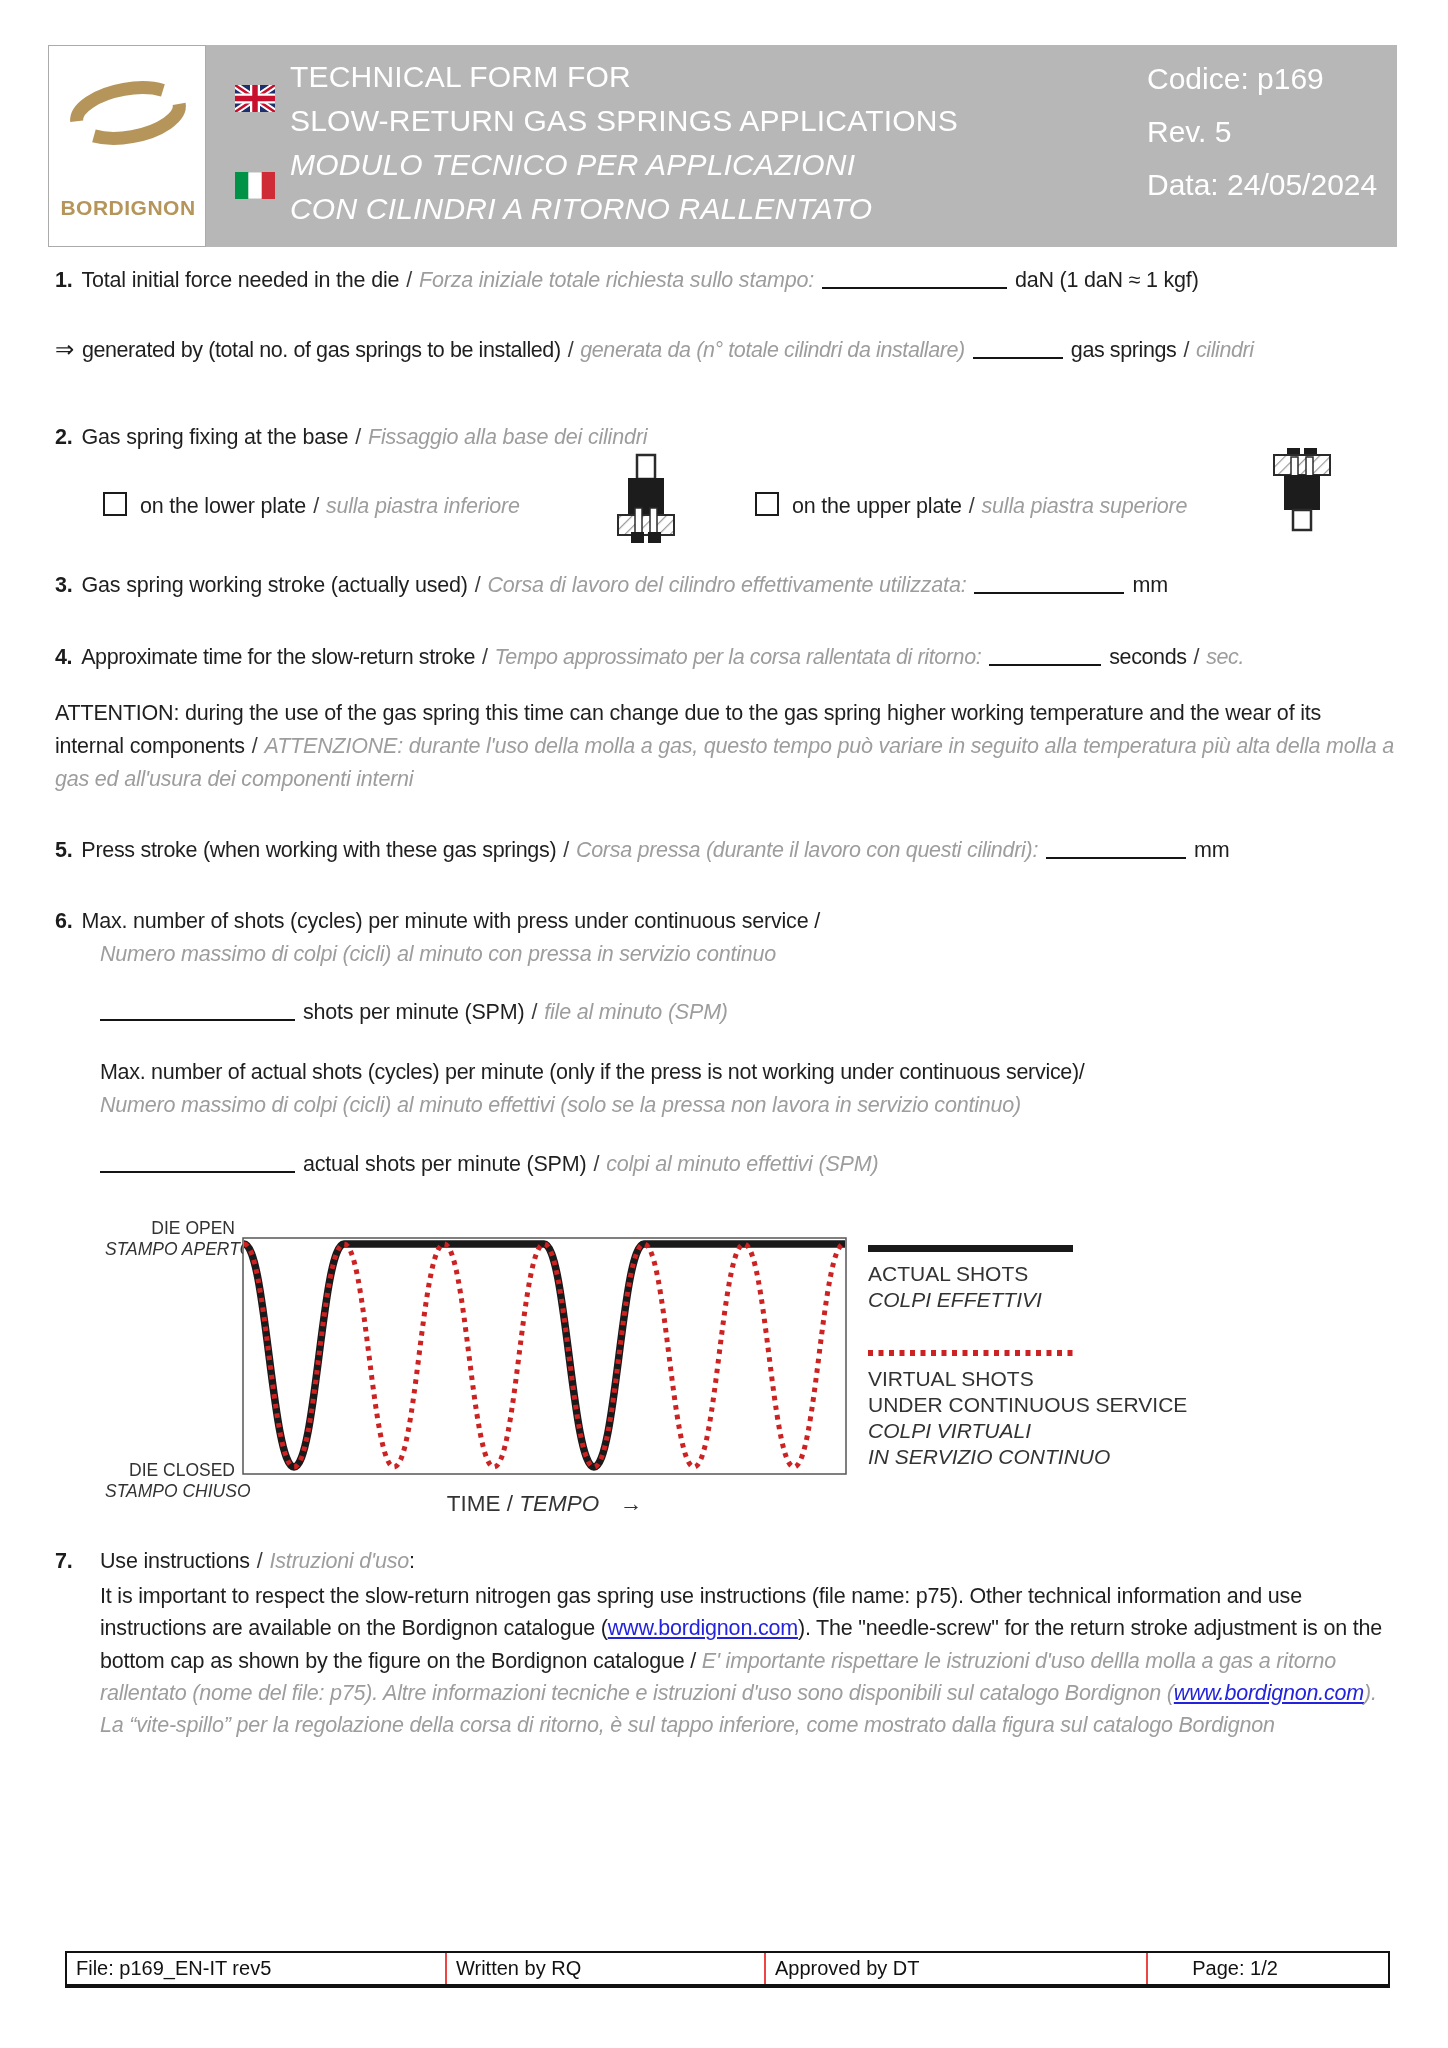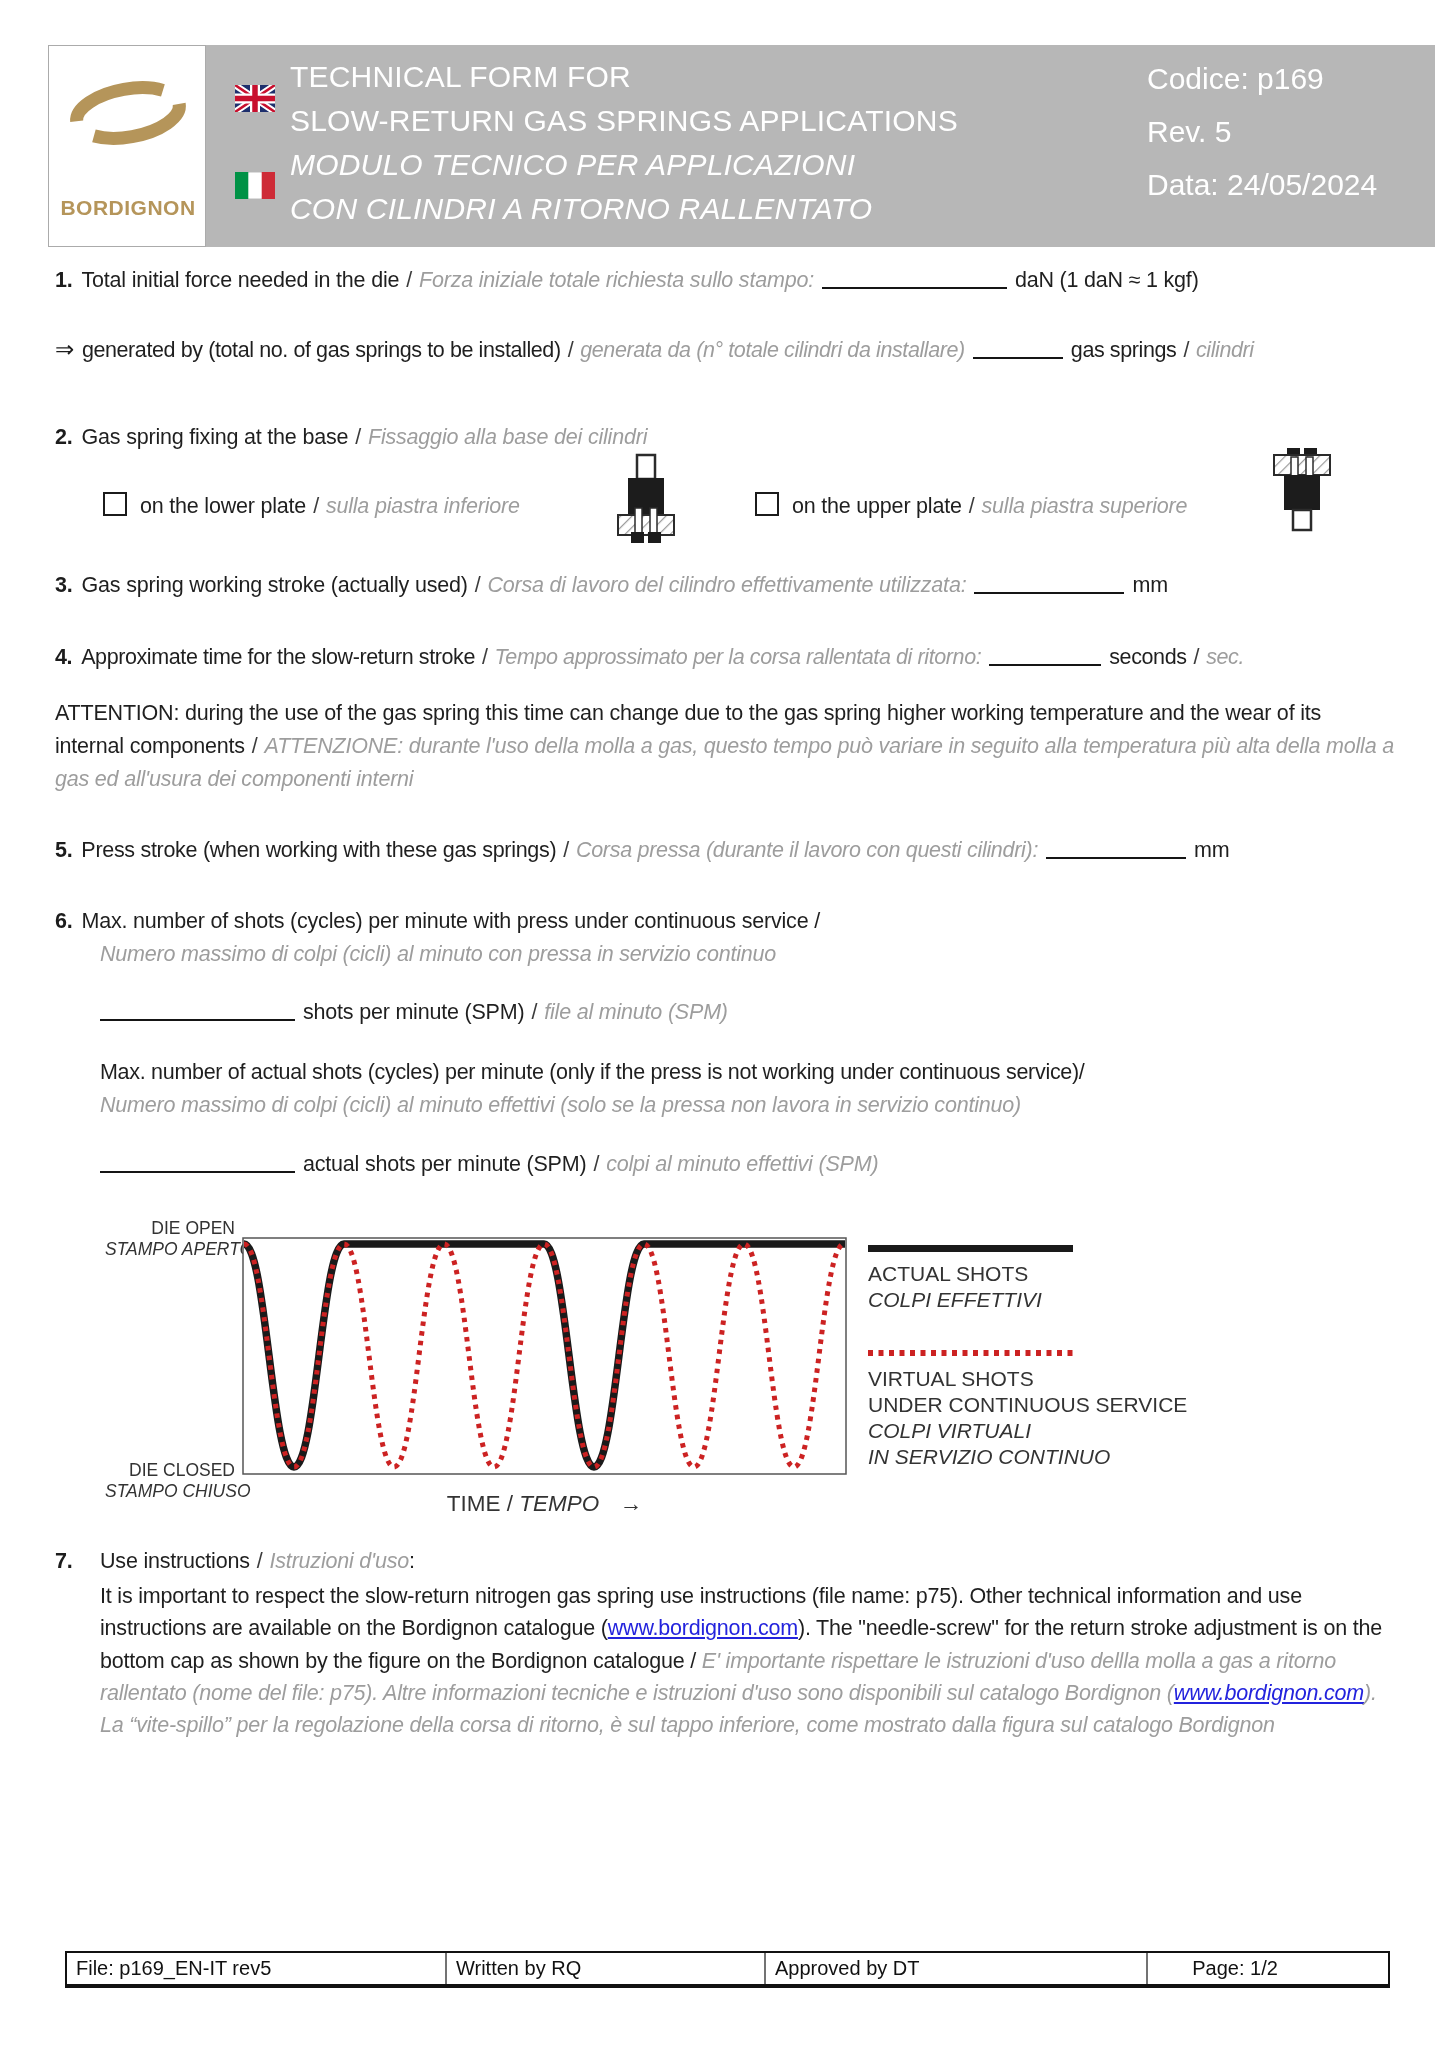--- a/index.html
+++ b/index.html
@@ -10,21 +10,21 @@
   .wrap { white-space:normal; }
   .num { font-weight:700; margin-right:9px; color:#1c1c1c; }
   .en { color:#1f1f1f; }
   .it { color:#9d9d9d; font-style:italic; }
   .sep { color:#3c3c3c; margin:0 7px; }
   .blank { display:inline-block; border-bottom:2.5px solid #151515; height:17px; vertical-align:-2px; margin:0 8px; }
   .checkbox { display:inline-block; width:20px; height:20px; border:2.5px solid #1b1b1b; background:#fff; vertical-align:-3px; margin-right:13px; }
   .arrow-glyph { font-size:23px; margin-right:8px; color:#1c1c1c; }
 
   
-  .header { position:absolute; left:48px; top:45px; width:1349px; height:202px;padding-left:38px; }
+  .header { position:absolute; left:48px; top:45px; width:1349px; height:202px; }
   .logo-box { position:absolute; left:0; top:0; width:158px; height:202px; background:#fff; border:1px solid #ababab; box-sizing:border-box; }
   .banner { position:absolute; left:158px; top:0; right:0; bottom:0; background:#b7b7b7; }
   .brand-text { position:absolute; left:0; width:158px; top:150px; text-align:center; color:#b5955a; font-size:21px; font-weight:700; letter-spacing:0.5px; }
   .title-line { position:absolute; left:84px; color:#fff; font-size:30px; line-height:30px; white-space:nowrap; font-weight:400; letter-spacing:0.2px; }
   .title-it { font-style:italic; }
   .hinfo { position:absolute; left:941px; color:#fff; font-size:30px; white-space:nowrap; font-weight:400; }
   .flag { position:absolute; left:29px; width:40px; height:27px; }
 
   
   .fig-en { color:#333; }
@@ -32,21 +32,21 @@
   .axis-lab { position:absolute; width:130px; text-align:right; font-size:17.5px; line-height:21px; white-space:nowrap; }
   .legend { position:absolute; left:763px; top:32px; width:330px; font-size:21px; line-height:26px; }
   .legend-bar-black { width:205px; height:7px; background:#1a1a1a; margin-bottom:9px; }
   .legend-gap { height:36px; }
 
   .para { position:absolute; left:100px; top:1580px; width:1292px; margin:0; font-size:21.5px; line-height:32.3px; letter-spacing:-0.2px; }
   .link { color:#2323dd; text-decoration:underline; }
 
   .footer { position:absolute; left:65px; top:1951px; width:1325px; display:flex;
             border:2px solid #111; border-bottom-width:4px; box-sizing:border-box; font-size:20px; color:#111; }
-  .fcell { height:31px; line-height:30px; padding-left:9px; border-right:2px solid #737373; box-sizing:border-box; overflow:hidden; white-space:nowrap; }
+  .fcell { height:31px; line-height:30px; padding-left:9px; border-right:2px solid #ef4444; box-sizing:border-box; overflow:hidden; white-space:nowrap; }
   .fcell:last-child { border-right:none; text-align:center; padding-left:4px; }
 </style>
 </head>
 <body>
 
 <div class="page">
 
   <div class="header">
     <div class="banner">
       <svg class="flag" style="top:40px" viewBox="0 0 40 27">

